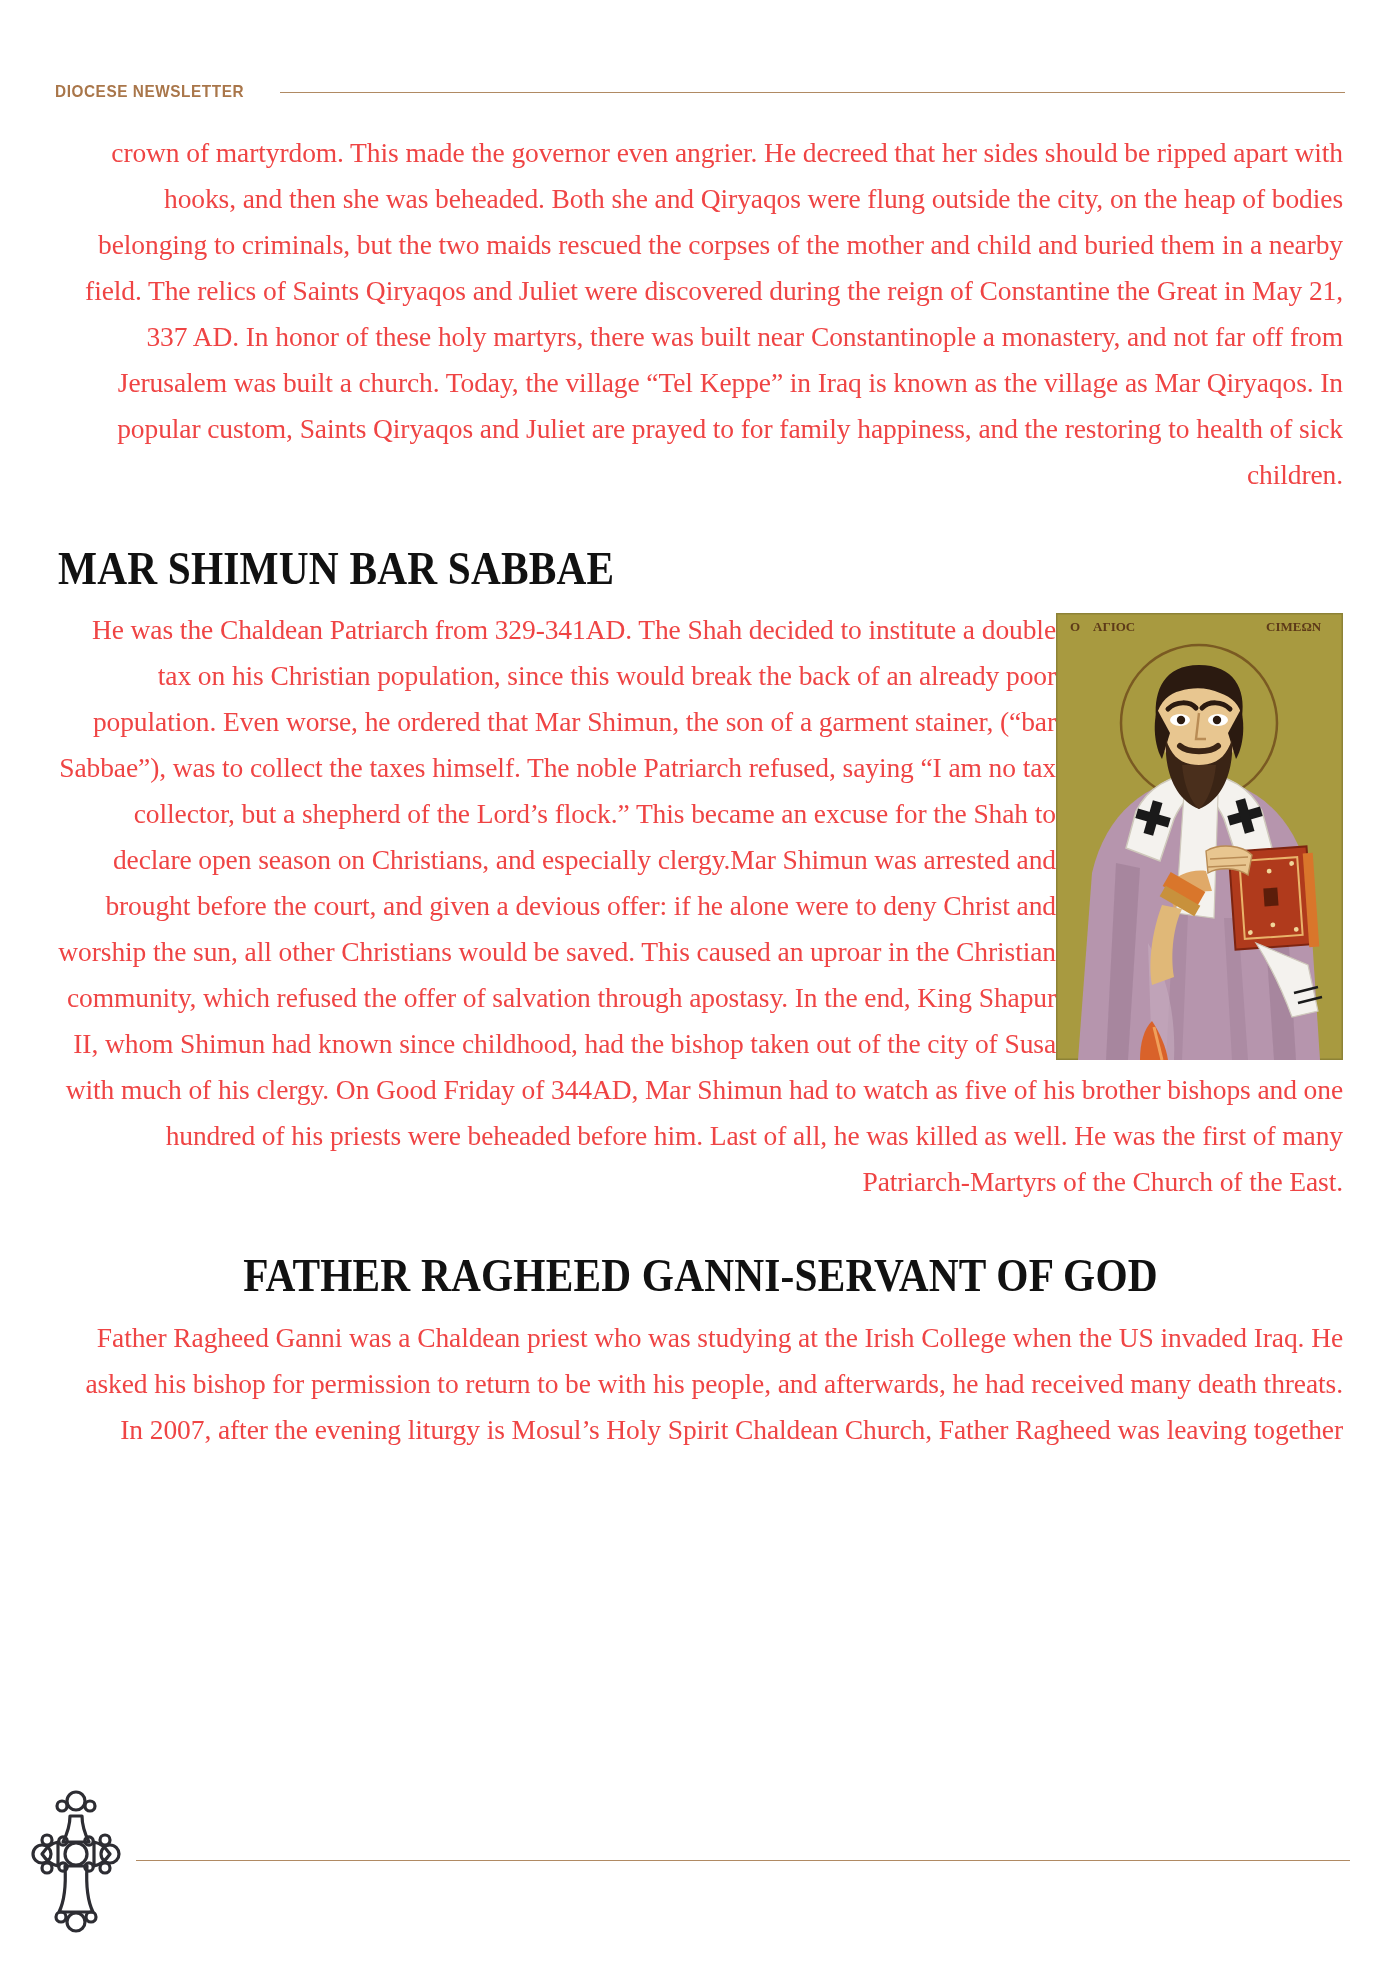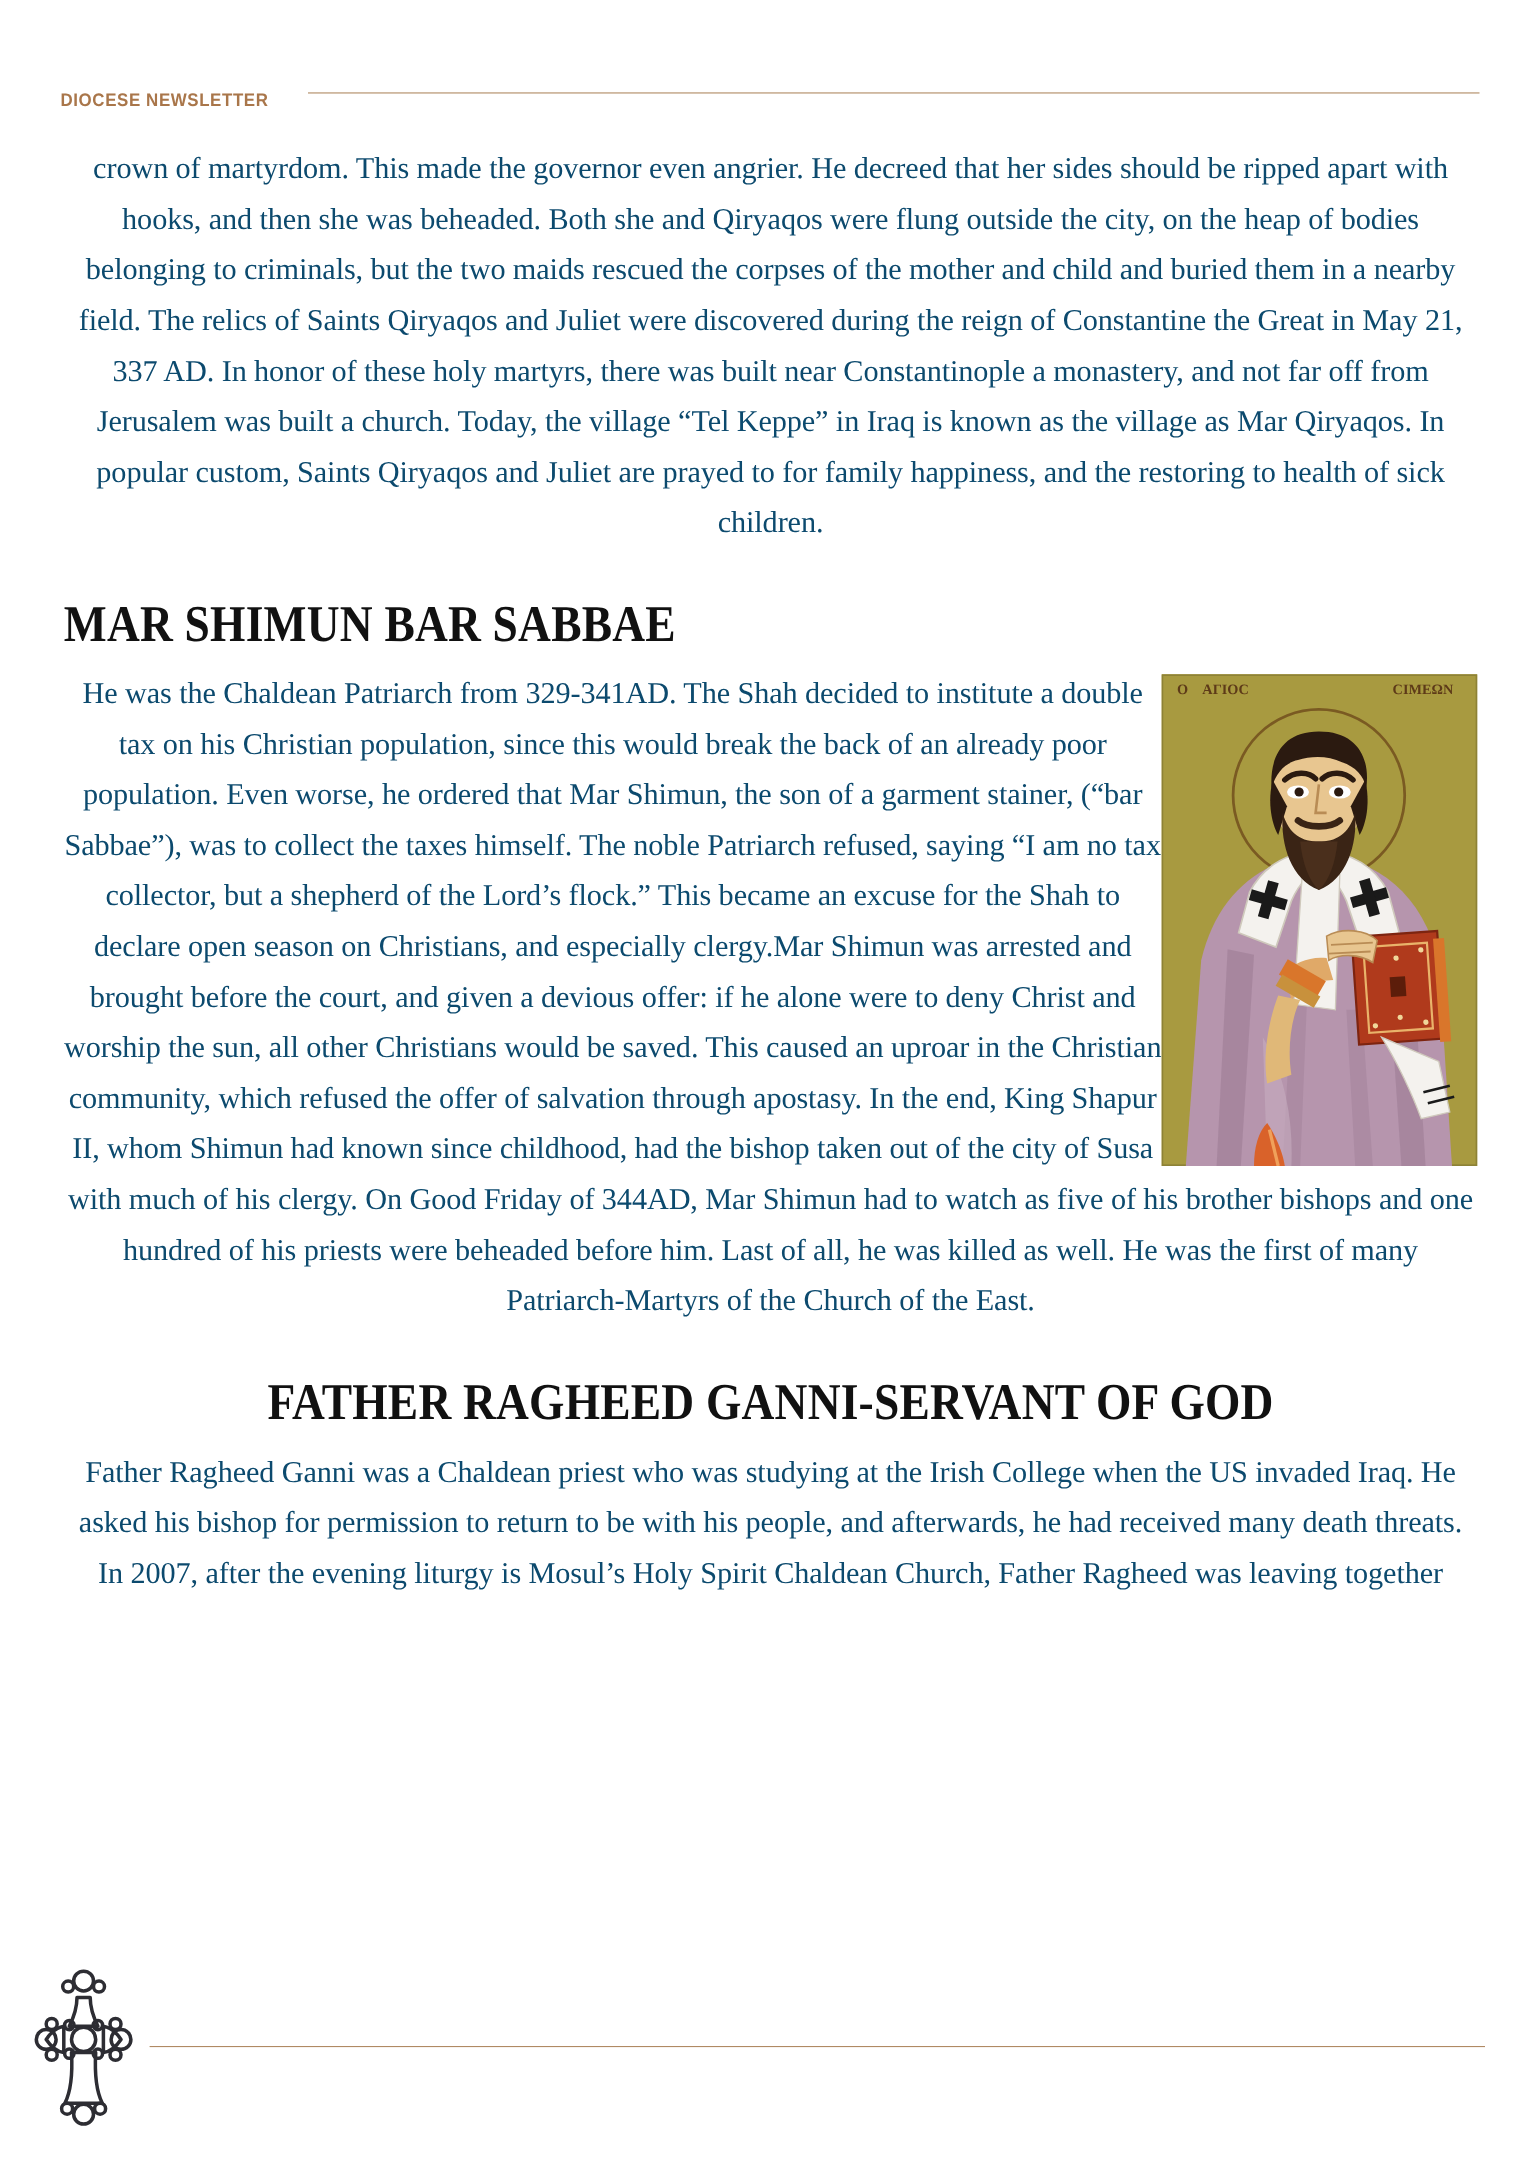--- a/index.html
+++ b/index.html
@@ -23,21 +23,21 @@
     box-sizing: border-box;
   }
 
   
   .header {
     position: absolute;
     left: 55px;
     top: 82px;
     width: 1290px;
     display: flex;
-    align-items: flex-start;
+    align-items: center;
     gap: 22px;
   }
   .header-kicker {
     font-family: "Liberation Sans", "DejaVu Sans", sans-serif;
     font-weight: 700;
     font-size: 16.5px;
     letter-spacing: 0.6px;
     color: #a9764a;
     white-space: nowrap;
     transform: scaleX(0.93);
@@ -55,22 +55,22 @@
     position: absolute;
     left: 58px;
     top: 130px;
     width: 1285px;
   }
 
   p.body-text {
     margin: 0;
     font-size: 27.5px;
     line-height: 46px;
-    color: #0c4a6e;
-    text-align: center;
+    color: #ef4444;
+    text-align: right;
     font-family: "Liberation Serif", "DejaVu Serif", serif;
     letter-spacing: -0.1px;
   }
 
   h2.section-heading {
     margin: 0;
     font-family: "Liberation Serif", "DejaVu Serif", serif;
     font-weight: 700;
     font-size: 47px;
     line-height: 1.05;

